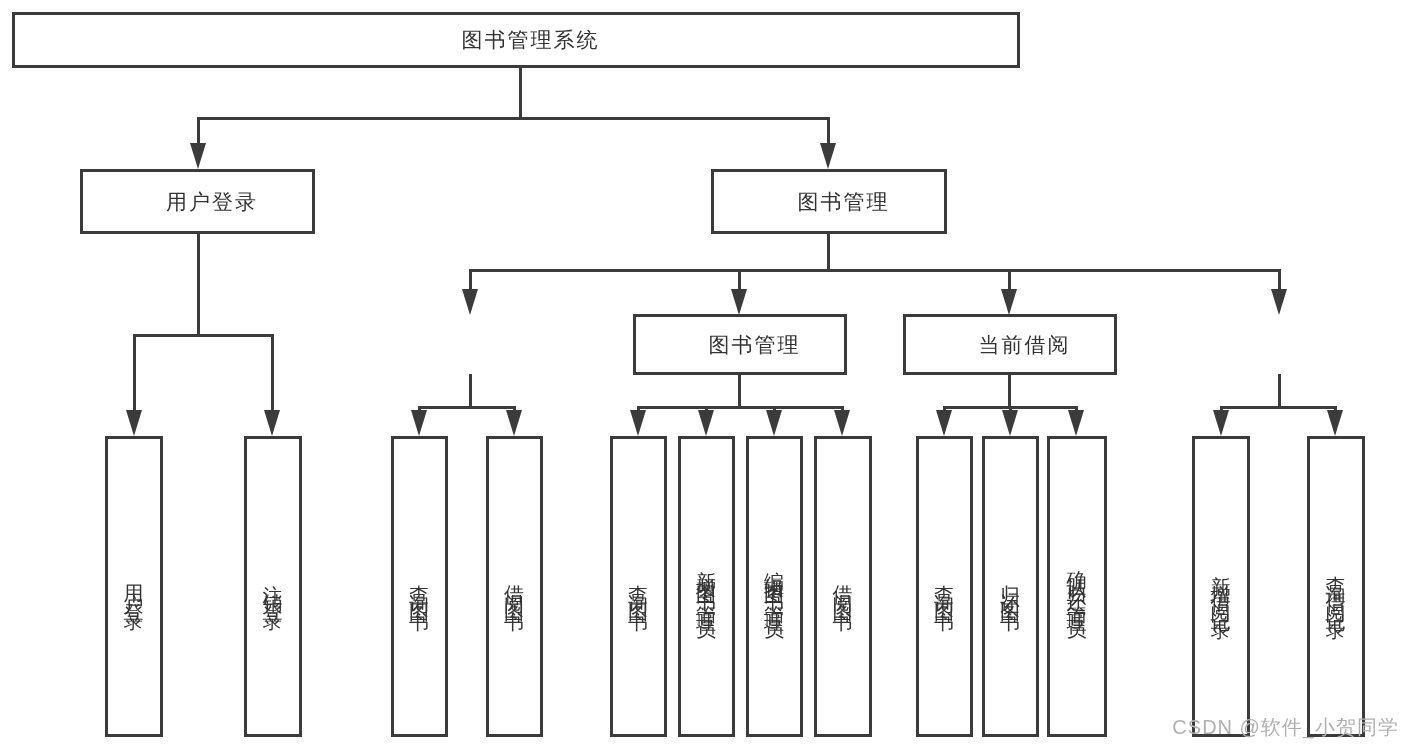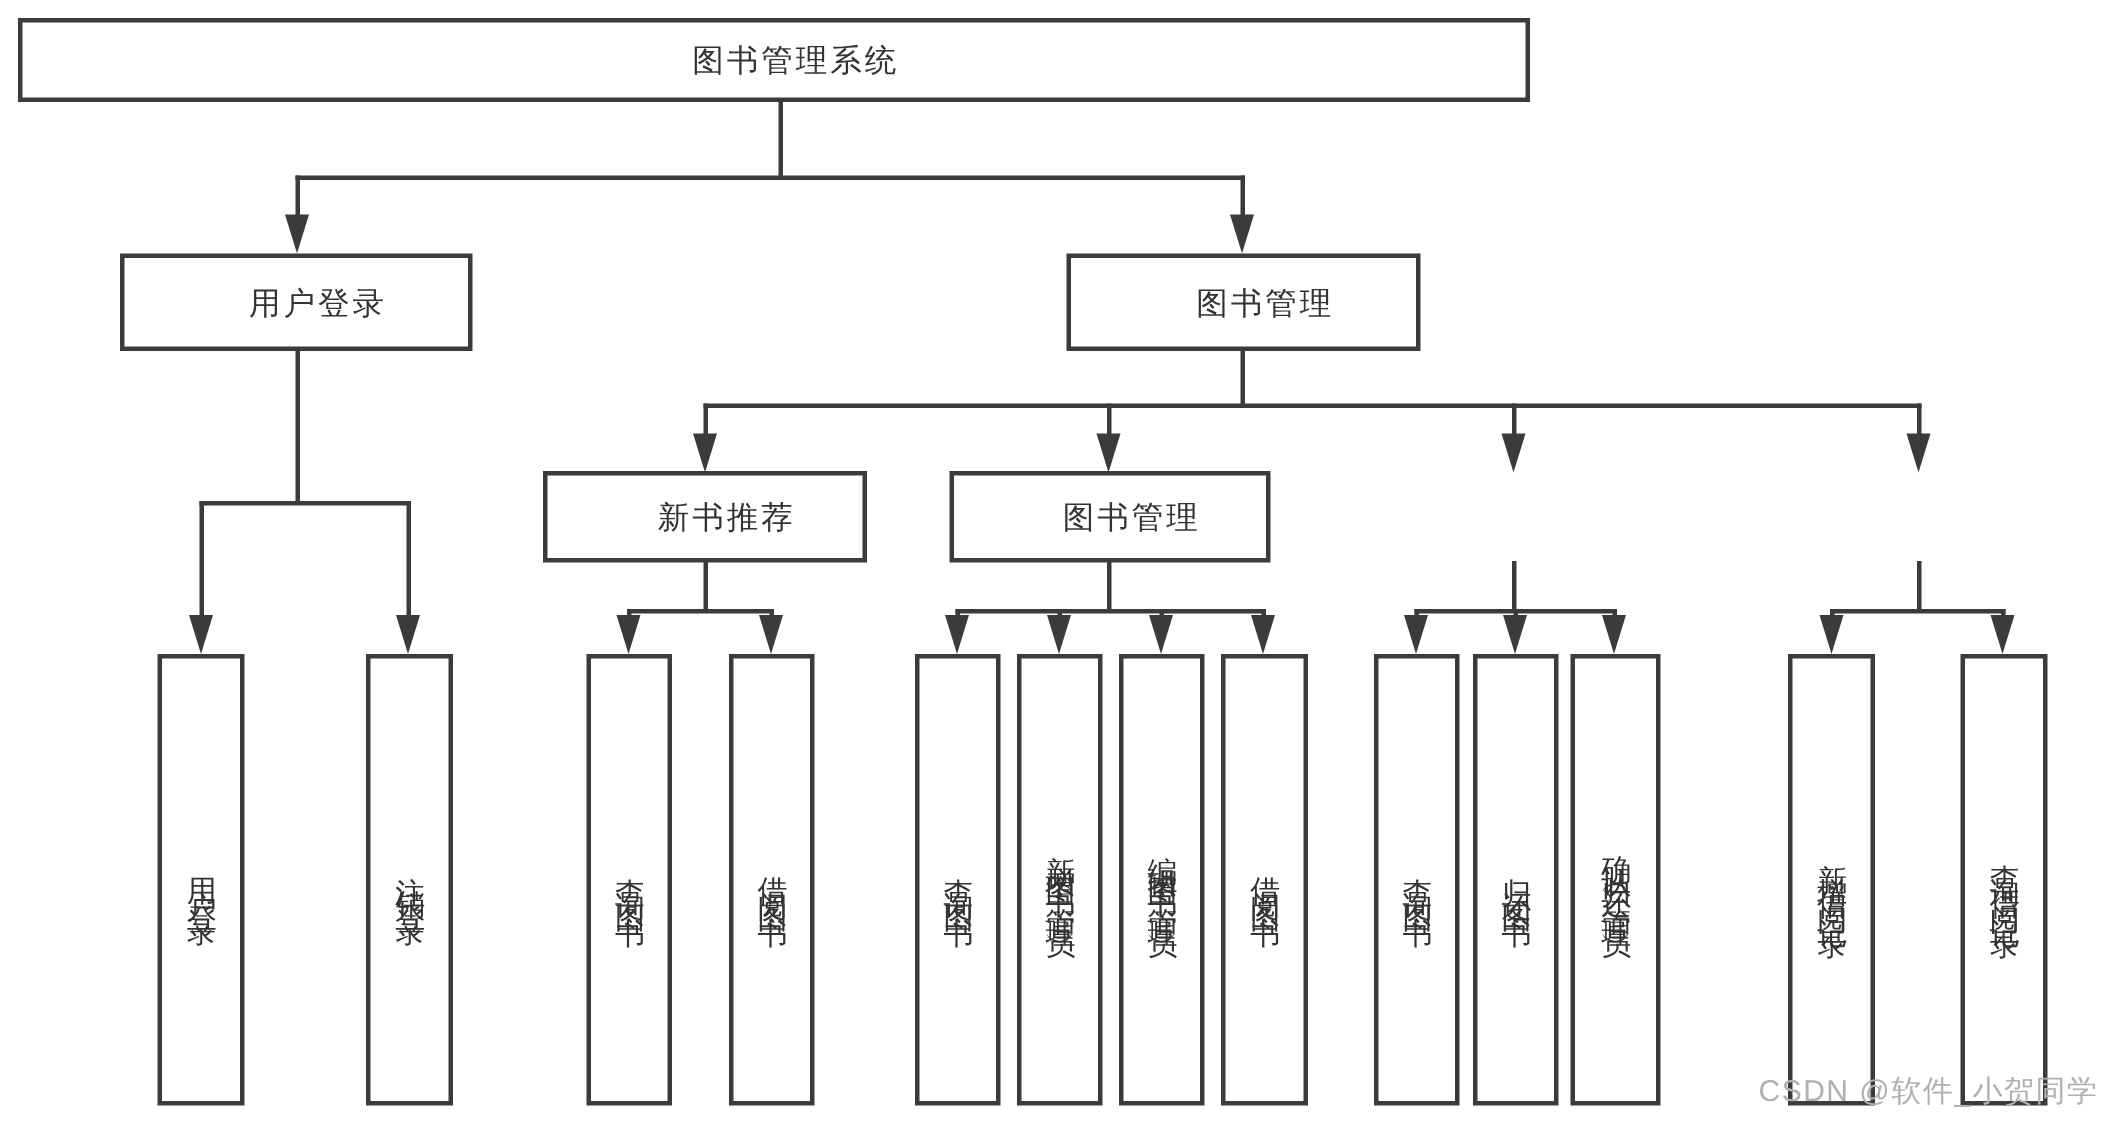--- a/index.html
+++ b/index.html
@@ -92,25 +92,25 @@
   <div class="hl" style="left:469px;top:269px;width:812px;"></div>
   <div class="vl" style="left:469px;top:269px;height:24px;"></div>
   <div class="arr" style="left:462px;top:289px;"></div>
   <div class="vl" style="left:738px;top:269px;height:24px;"></div>
   <div class="arr" style="left:731px;top:289px;"></div>
   <div class="vl" style="left:1008px;top:269px;height:24px;"></div>
   <div class="arr" style="left:1001px;top:289px;"></div>
   <div class="vl" style="left:1278px;top:269px;height:24px;"></div>
   <div class="arr" style="left:1271px;top:289px;"></div>
 
-  <div class="node" style="left:362px;top:314px;width:216px;height:61px;">
-    <span>新书推荐</span>
-  </div>
   <div class="node" style="left:633px;top:314px;width:214px;height:61px;">
     <span>图书管理</span>
+  </div>
+  <div class="node" style="left:903px;top:314px;width:214px;height:61px;">
+    <span>当前借阅</span>
   </div>
 
   <div class="vl" style="left:469px;top:374px;height:34px;"></div>
   <div class="hl" style="left:418px;top:406px;width:98px;"></div>
   <div class="vl" style="left:418px;top:406px;height:8px;"></div>
   <div class="arr" style="left:411px;top:410px;"></div>
   <div class="vl" style="left:513px;top:406px;height:8px;"></div>
   <div class="arr" style="left:506px;top:410px;"></div>
 
   <div class="vl" style="left:738px;top:374px;height:34px;"></div>

